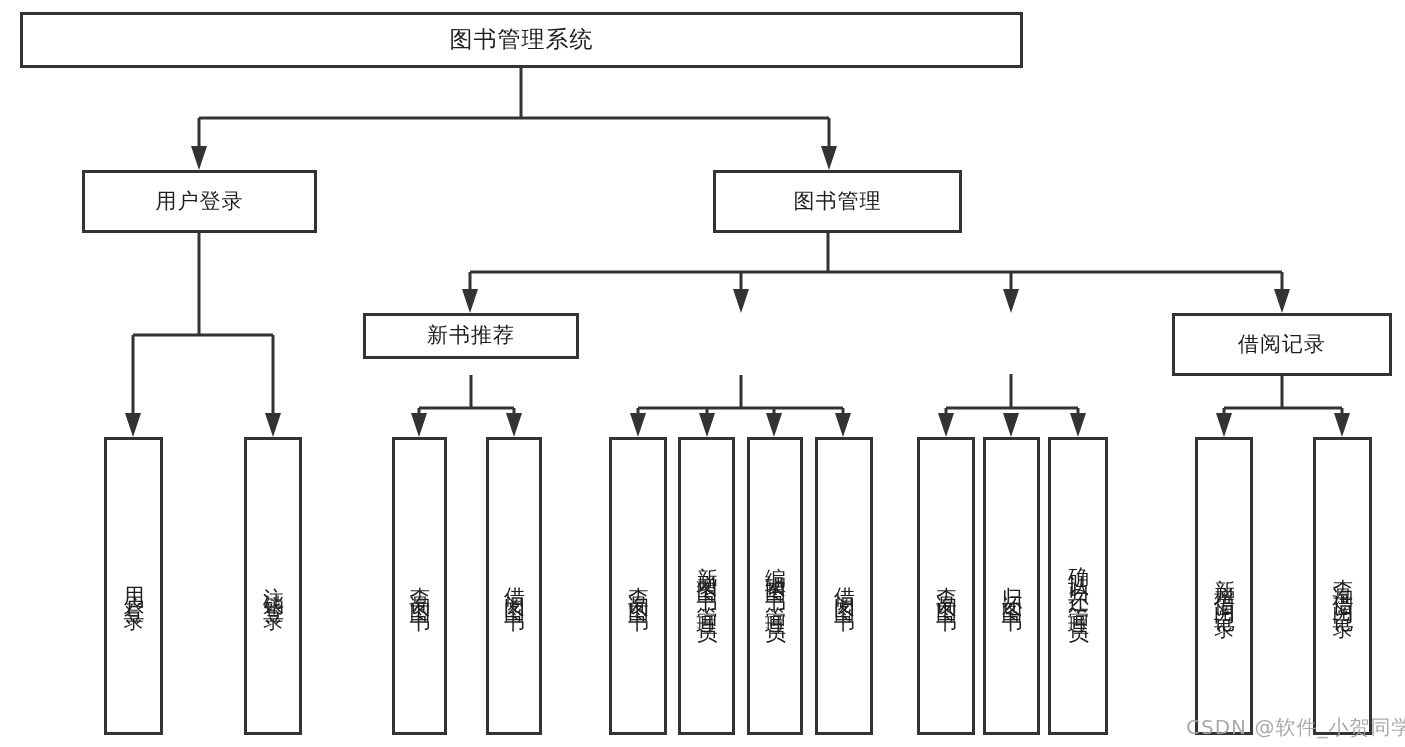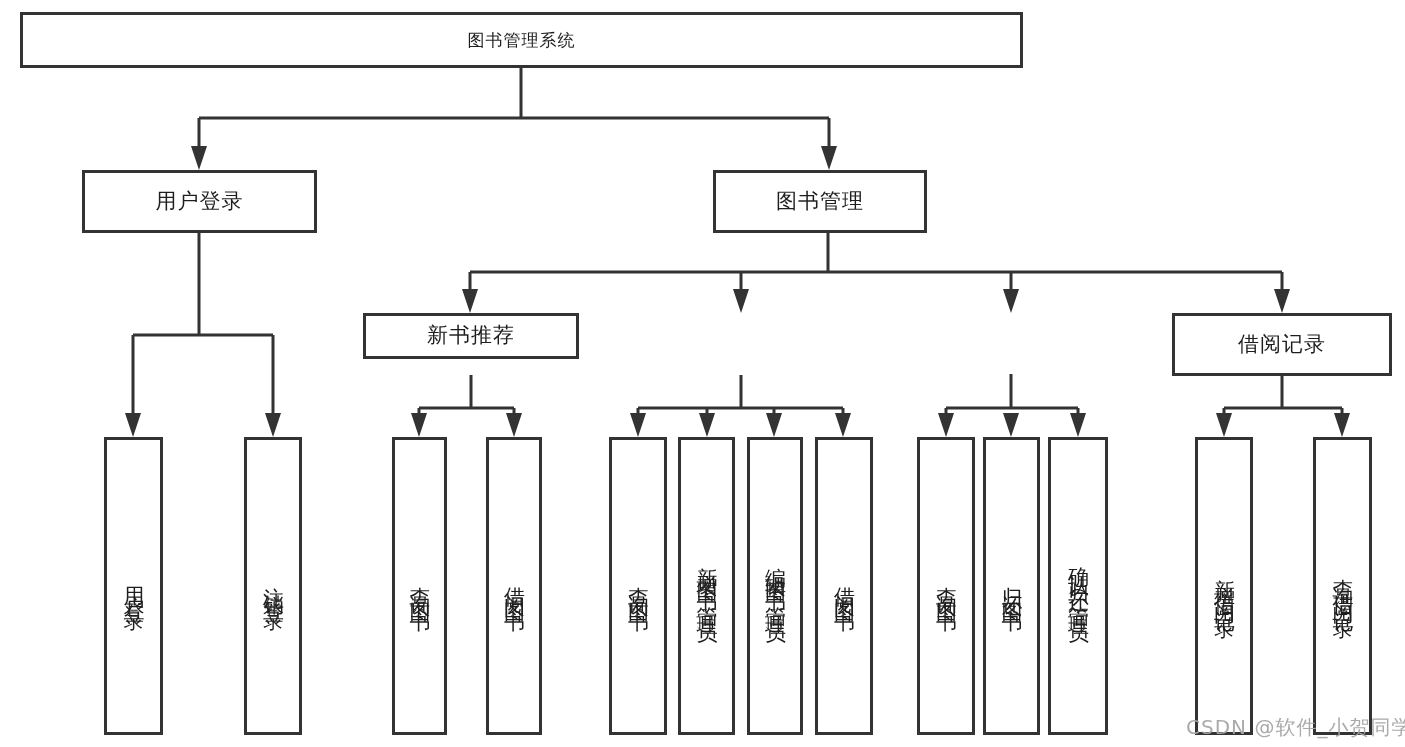--- a/index.html
+++ b/index.html
@@ -16,24 +16,24 @@
     background:#ffffff;border:3px solid #333333;
     display:flex;align-items:center;justify-content:center;
     color:#1e1e1e;font-size:21px;letter-spacing:1px;
     text-align:center;line-height:1.2;
   }
   .vbox{
     writing-mode:vertical-lr;
     letter-spacing:8px;line-height:1;
   }
   
-  .n-root{left:20px;top:12px;width:1003px;height:56px;font-size:17px;}
+  .n-root{left:20px;top:12px;width:1003px;height:56px;font-size:23px;}
   
   .n-user{left:82px;top:170px;width:235px;height:63px;}
-  .n-book{left:713px;top:170px;width:214px;height:63px;text-align:center;}
+  .n-book{left:713px;top:170px;width:249px;height:63px;text-align:center;}
   
   .n-s0{left:363px;top:313px;width:216px;height:46px;}
   .n-s1{left:632px;top:313px;width:218px;height:62px;}
   .n-s2{left:903px;top:313px;width:216px;height:61px;}
   .n-s3{left:1172px;top:313px;width:220px;height:63px;}
   
   .leaf{top:437px;height:298px;}
   .n-v1{left:104px;width:59px;}
   .n-v2{left:244px;width:58px;}
   .n-v3{left:392px;width:55px;}

